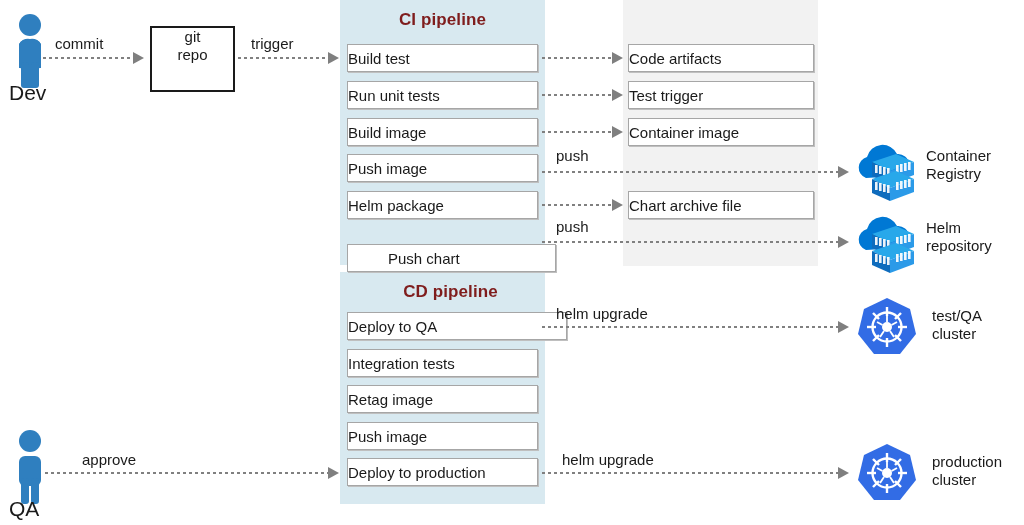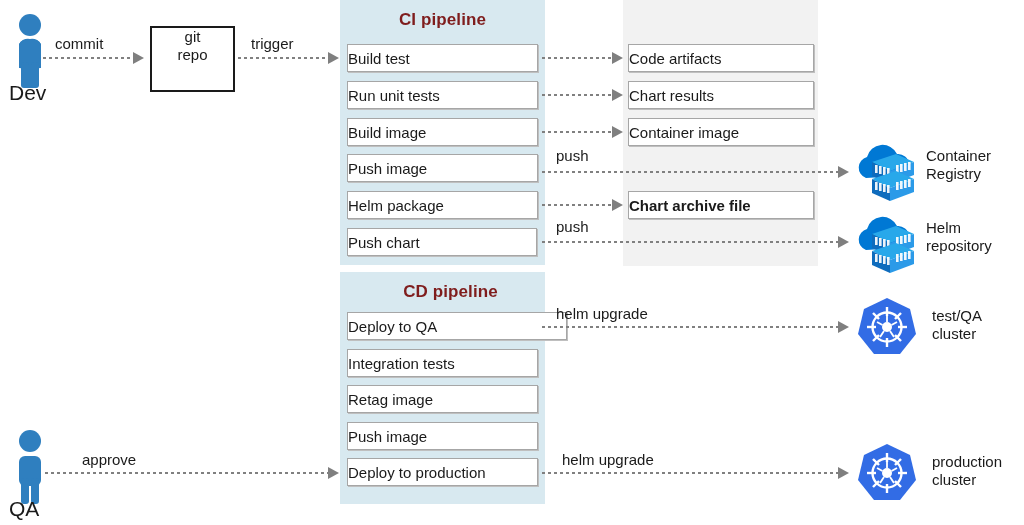--- a/index.html
+++ b/index.html
@@ -148,26 +148,26 @@
 
   <div class="arrow" style="left:238px; top:57px; width:90px;"></div>
   <div class="arrow-head" style="left:328px; top:52px;"></div>
   <div class="edge-label" style="left:251px; top:36px;">trigger</div>
 
   <div class="step" style="left:347px; top:44px; width:191px; height:28px;">Build test</div>
   <div class="step" style="left:347px; top:81px; width:191px; height:28px;">Run unit tests</div>
   <div class="step" style="left:347px; top:118px; width:191px; height:28px;">Build image</div>
   <div class="step" style="left:347px; top:154px; width:191px; height:28px;">Push image</div>
   <div class="step" style="left:347px; top:191px; width:191px; height:28px;">Helm package</div>
-  <div class="step" style="left:347px; top:228px; width:190px; height:28px;">Push chart</div>
+  <div class="step" style="left:347px; top:244px; width:209px; height:28px;padding-left:40px;">Push chart</div>
 
   <div class="step" style="left:628px; top:44px; width:186px; height:28px;">Code artifacts</div>
-  <div class="step" style="left:628px; top:81px; width:186px; height:28px;">Chart results</div>
+  <div class="step" style="left:628px; top:81px; width:186px; height:28px;">Test trigger</div>
   <div class="step" style="left:628px; top:118px; width:186px; height:28px;">Container image</div>
-  <div class="step" style="left:628px; top:191px; width:186px; height:28px;font-weight:bold;">Chart archive file</div>
+  <div class="step" style="left:628px; top:191px; width:186px; height:28px;">Chart archive file</div>
 
   <div class="arrow" style="left:542px; top:57px; width:74px;"></div>
   <div class="arrow-head" style="left:612px; top:52px;"></div>
 
   <div class="arrow" style="left:542px; top:94px; width:74px;"></div>
   <div class="arrow-head" style="left:612px; top:89px;"></div>
 
   <div class="arrow" style="left:542px; top:131px; width:74px;"></div>
   <div class="arrow-head" style="left:612px; top:126px;"></div>
 

